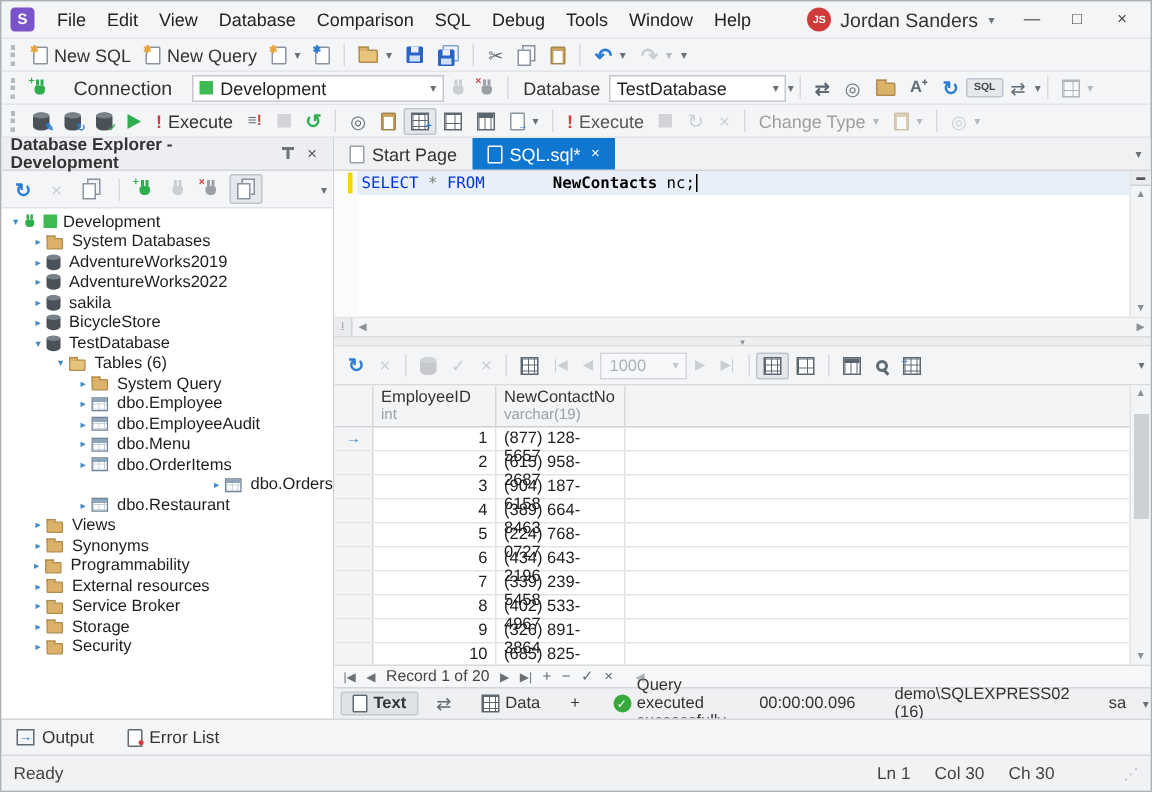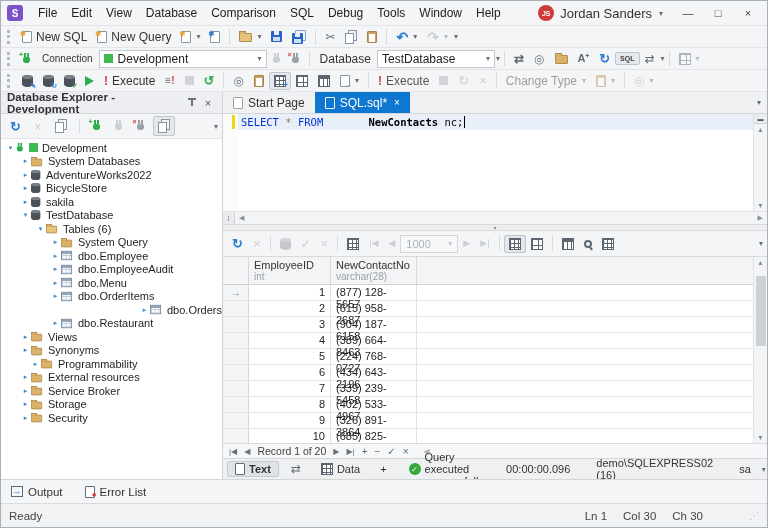--- a/index.html
+++ b/index.html
@@ -268,21 +268,21 @@
     <span class="dd">▾</span>
   </div>
 
   <div class="toolbar">
     <span class="drag"></span>
     <span class="tb">
       <span class="ic i-plug green">
           <span class="badge b-tl green">+</span>
         </span>
     </span>
-    <span style="font-size:10px;color:#333;margin:0 6px">Connection</span>
+    <span style="font-size:13px;color:#333;margin:0 13px">Connection</span>
     <span class="combo" style="width:168px">
       <span class="ic i-gsq"></span>
       <span>Development</span>
       <span class="dd">▾</span>
     </span>
     <span class="tb dis">
         <span class="ic i-plug"></span>
       </span>
     <span class="tb">
       <span class="ic i-plug">
@@ -461,31 +461,36 @@
             <span class="tree-label">Development</span>
           </div>
           <div class="tree-row" style="padding-left: 19px;">
             <span class="chev">▸</span>
             <span class="ic i-fold tree-ico"></span>
             <span class="tree-label">System Databases</span>
           </div>
           <div class="tree-row" style="padding-left: 19px;">
             <span class="chev">▸</span>
             <span class="ic i-db tree-ico"></span>
+            <span class="tree-label">AdventureWorks2019</span>
+          </div>
+          <div class="tree-row" style="padding-left: 19px;">
+            <span class="chev">▸</span>
+            <span class="ic i-db tree-ico"></span>
             <span class="tree-label">AdventureWorks2022</span>
+          </div>
+          <div class="tree-row" style="padding-left: 19px;">
+            <span class="chev">▸</span>
+            <span class="ic i-db tree-ico"></span>
+            <span class="tree-label">sakila</span>
           </div>
           <div class="tree-row" style="padding-left: 19px;">
             <span class="chev">▸</span>
             <span class="ic i-db tree-ico"></span>
             <span class="tree-label">BicycleStore</span>
-          </div>
-          <div class="tree-row" style="padding-left: 19px;">
-            <span class="chev">▸</span>
-            <span class="ic i-db tree-ico"></span>
-            <span class="tree-label">sakila</span>
           </div>
           <div class="tree-row" style="padding-left: 19px;">
             <span class="chev">▾</span>
             <span class="ic i-db tree-ico"></span>
             <span class="tree-label">TestDatabase</span>
           </div>
           <div class="tree-row" style="padding-left: 34px;">
             <span class="chev">▾</span>
             <span class="ic i-fold open tree-ico"></span>
             <span class="tree-label">Tables (6)</span>
@@ -528,21 +533,21 @@
           <div class="tree-row" style="padding-left: 19px;">
             <span class="chev">▸</span>
             <span class="ic i-fold tree-ico"></span>
             <span class="tree-label">Views</span>
           </div>
           <div class="tree-row" style="padding-left: 19px;">
             <span class="chev">▸</span>
             <span class="ic i-fold tree-ico"></span>
             <span class="tree-label">Synonyms</span>
           </div>
-          <div class="tree-row" style="padding-left: 29px;">
+          <div class="tree-row" style="padding-left: 18px;">
             <span class="chev">▸</span>
             <span class="ic i-fold tree-ico"></span>
             <span class="tree-label">Programmability</span>
           </div>
           <div class="tree-row" style="padding-left: 19px;">
             <span class="chev">▸</span>
             <span class="ic i-fold tree-ico"></span>
             <span class="tree-label">External resources</span>
           </div>
           <div class="tree-row" style="padding-left: 19px;">
@@ -669,21 +674,21 @@
       <div class="gridwrap">
         <div class="grid">
           <div class="ghead">
             <div class="gh-sel"></div>
             <div class="gh-cell gh-c1">
               <div class="gh-name">EmployeeID</div>
               <div class="gh-type">int</div>
             </div>
             <div class="gh-cell gh-c2">
               <div class="gh-name">NewContactNo</div>
-              <div class="gh-type">varchar(28)</div>
+              <div class="gh-type">varchar(19)</div>
             </div>
           </div>
           <div id="grid-body">
               <div class="grow">
                 <div class="g-sel">→</div>
                 <div class="g-id">1</div>
                 <div class="g-ph">(877) 128-5657</div>
               </div>
               <div class="grow">
                 <div class="g-sel"></div>

